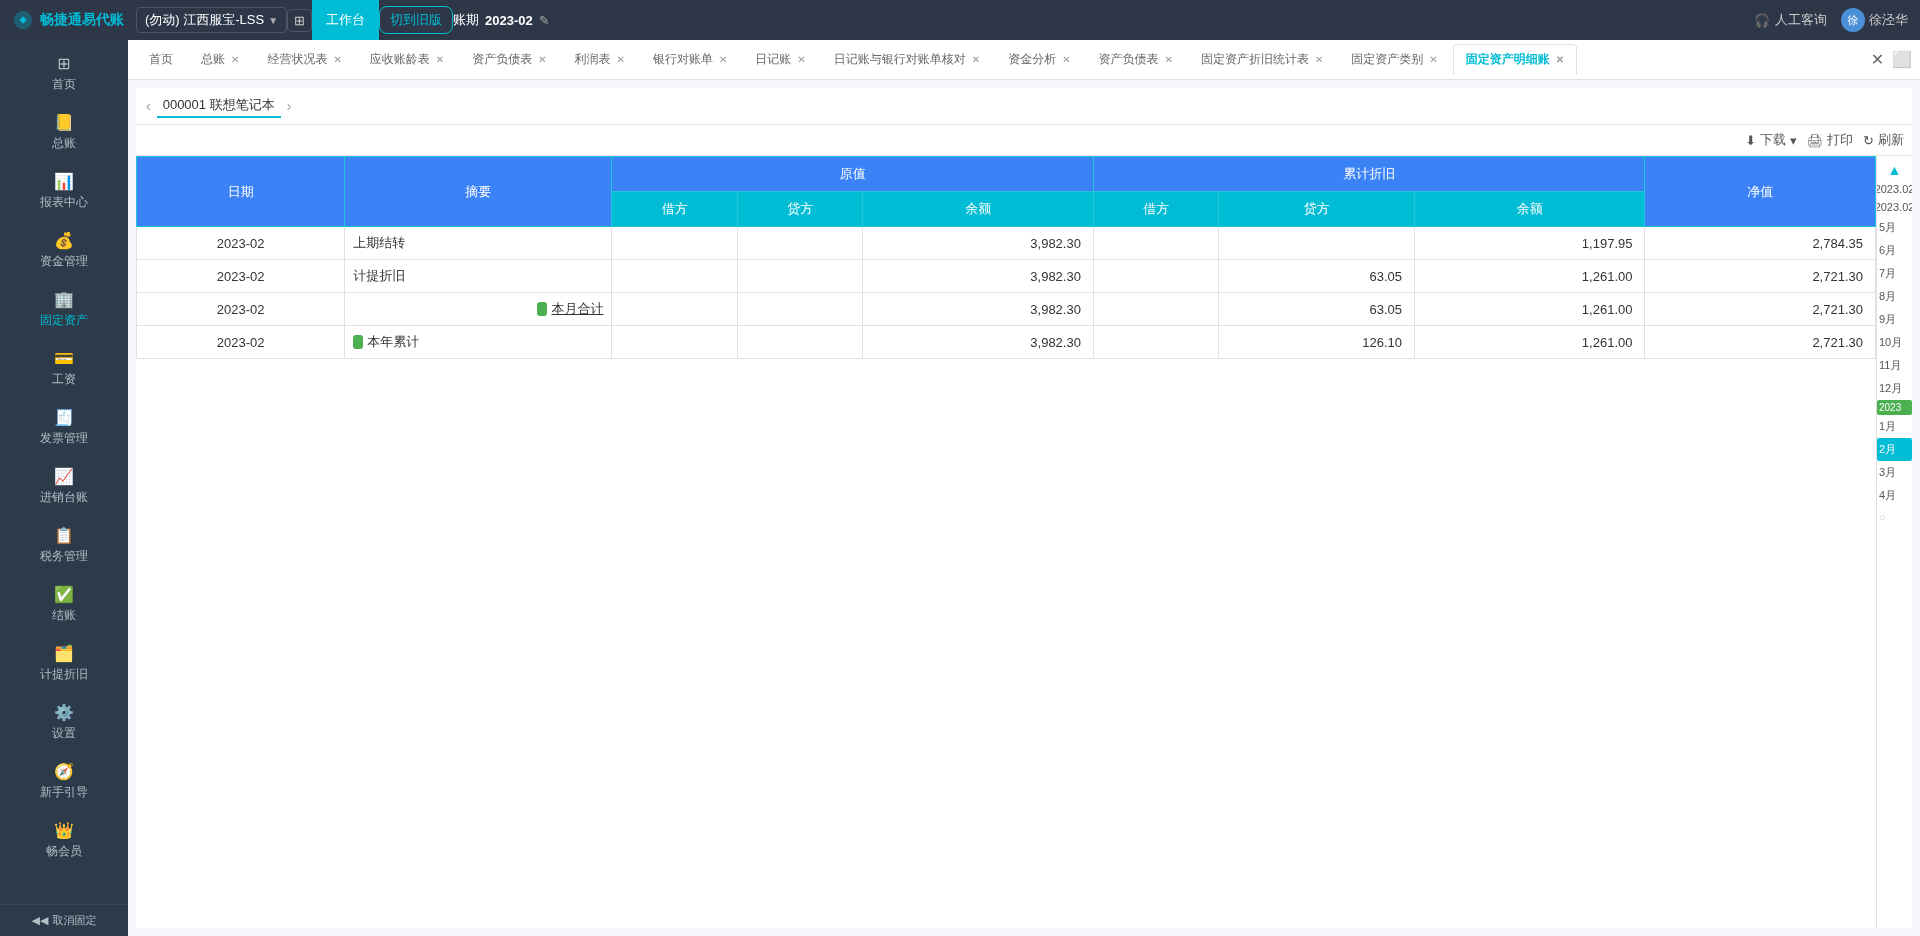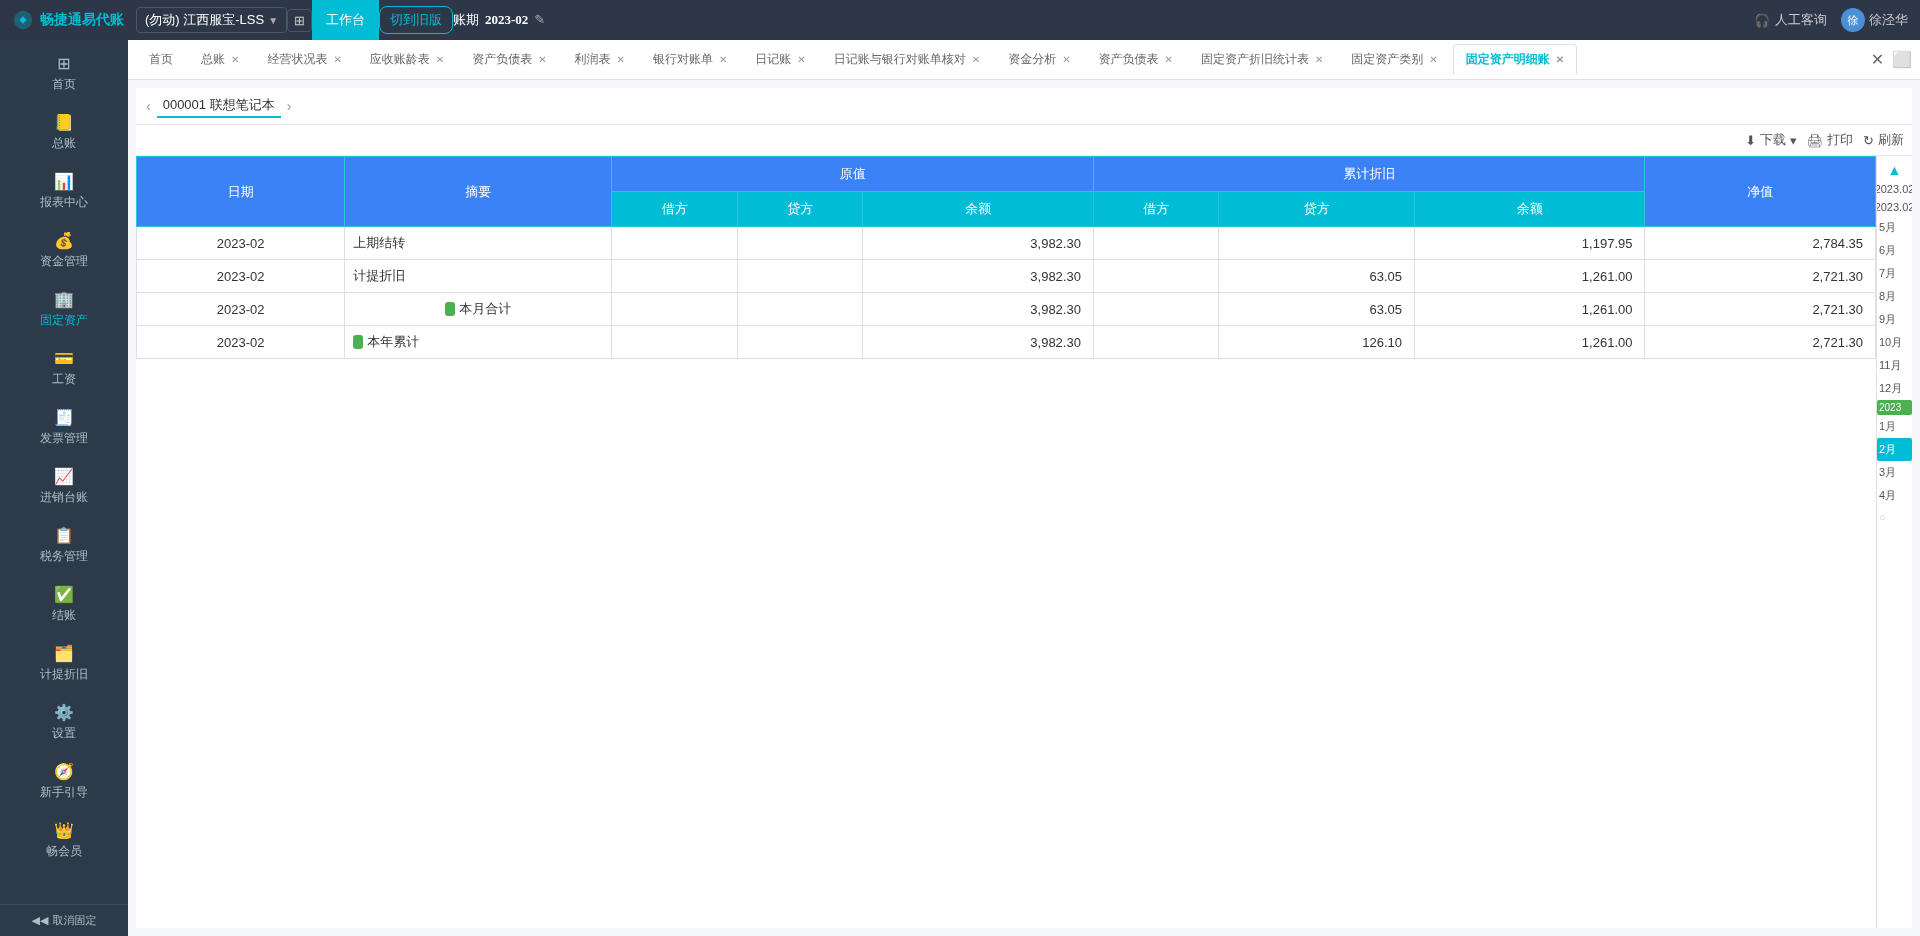--- a/index.html
+++ b/index.html
@@ -13,21 +13,21 @@
     .content-area { flex: 1; display: flex; flex-direction: column; overflow: hidden; }
     .tab-bar { height: 40px; background: #fff; border-bottom: 1px solid #e0e0e0; display: flex; align-items: center; padding: 0 8px; gap: 2px; overflow-x: auto; flex-shrink: 0; }
     .page-content { flex: 1; overflow: hidden; display: flex; flex-direction: column; padding: 8px; background: #f5f6fa; }
 
     
     .company-select { display: flex; align-items: center; gap: 4px; color: #fff; font-size: 13px; cursor: pointer; border: 1px solid #4a5568; border-radius: 4px; padding: 3px 8px; }
     .company-select .chevron { color: #aaa; font-size: 10px; }
     .top-icon-btn { background: none; border: 1px solid #4a5568; border-radius: 4px; color: #ccc; padding: 3px 6px; cursor: pointer; font-size: 13px; }
     .workbench-btn { background: #00bcd4; border: none; border-radius: 4px; color: #fff; padding: 18px 14px; cursor: pointer; font-size: 13px; font-family: Liberation Serif, serif; }
     .old-version-btn { background: none; border: 1px solid #00bcd4; border-radius: 8px; color: #00bcd4; padding: 4px 10px; cursor: pointer; font-size: 13px; }
-    .period-info { color: #fff; font-size: 13px; display: flex; align-items: center; gap: 6px; font-family: Liberation Serif, serif; }
+    .period-info { color: #fff; font-size: 13px; display: flex; align-items: center; gap: 6px; }
     .period-info .edit-icon { color: #aaa; cursor: pointer; }
     .top-right { margin-left: auto; display: flex; align-items: center; gap: 14px; color: #ccc; font-size: 13px; }
     .top-right .user-service { display: flex; align-items: center; gap: 4px; cursor: pointer; }
     .top-right .user-name { display: flex; align-items: center; gap: 4px; cursor: pointer; }
     .avatar-circle { width: 24px; height: 24px; border-radius: 50%; background: #4a90d9; display: flex; align-items: center; justify-content: center; color: #fff; font-size: 11px; }
 
     
     .logo { display: flex; align-items: center; gap: 6px; color: #00bcd4; font-size: 14px; font-weight: bold; padding: 10px 8px; border-bottom: 1px solid #3a4a5c; }
     .logo-icon { width: 22px; height: 22px; }
 
@@ -313,21 +313,21 @@
                       <td class="amount-cell"></td>
                       <td class="amount-cell"></td>
                       <td class="amount-cell">3,982.30</td>
                       <td class="amount-cell"></td>
                       <td class="amount-cell">63.05</td>
                       <td class="amount-cell">1,261.00</td>
                       <td class="amount-cell">2,721.30</td>
                     </tr>
                     <tr>
                       <td>2023-02</td>
-                      <td style="text-align: center;"><span class="tag-green"></span>本月合计</td>
+                      <td style="text-align: right; text-decoration: underline;"><span class="tag-green"></span>本月合计</td>
                       <td class="amount-cell"></td>
                       <td class="amount-cell"></td>
                       <td class="amount-cell">3,982.30</td>
                       <td class="amount-cell"></td>
                       <td class="amount-cell">63.05</td>
                       <td class="amount-cell">1,261.00</td>
                       <td class="amount-cell">2,721.30</td>
                     </tr>
                     <tr>
                       <td>2023-02</td>

